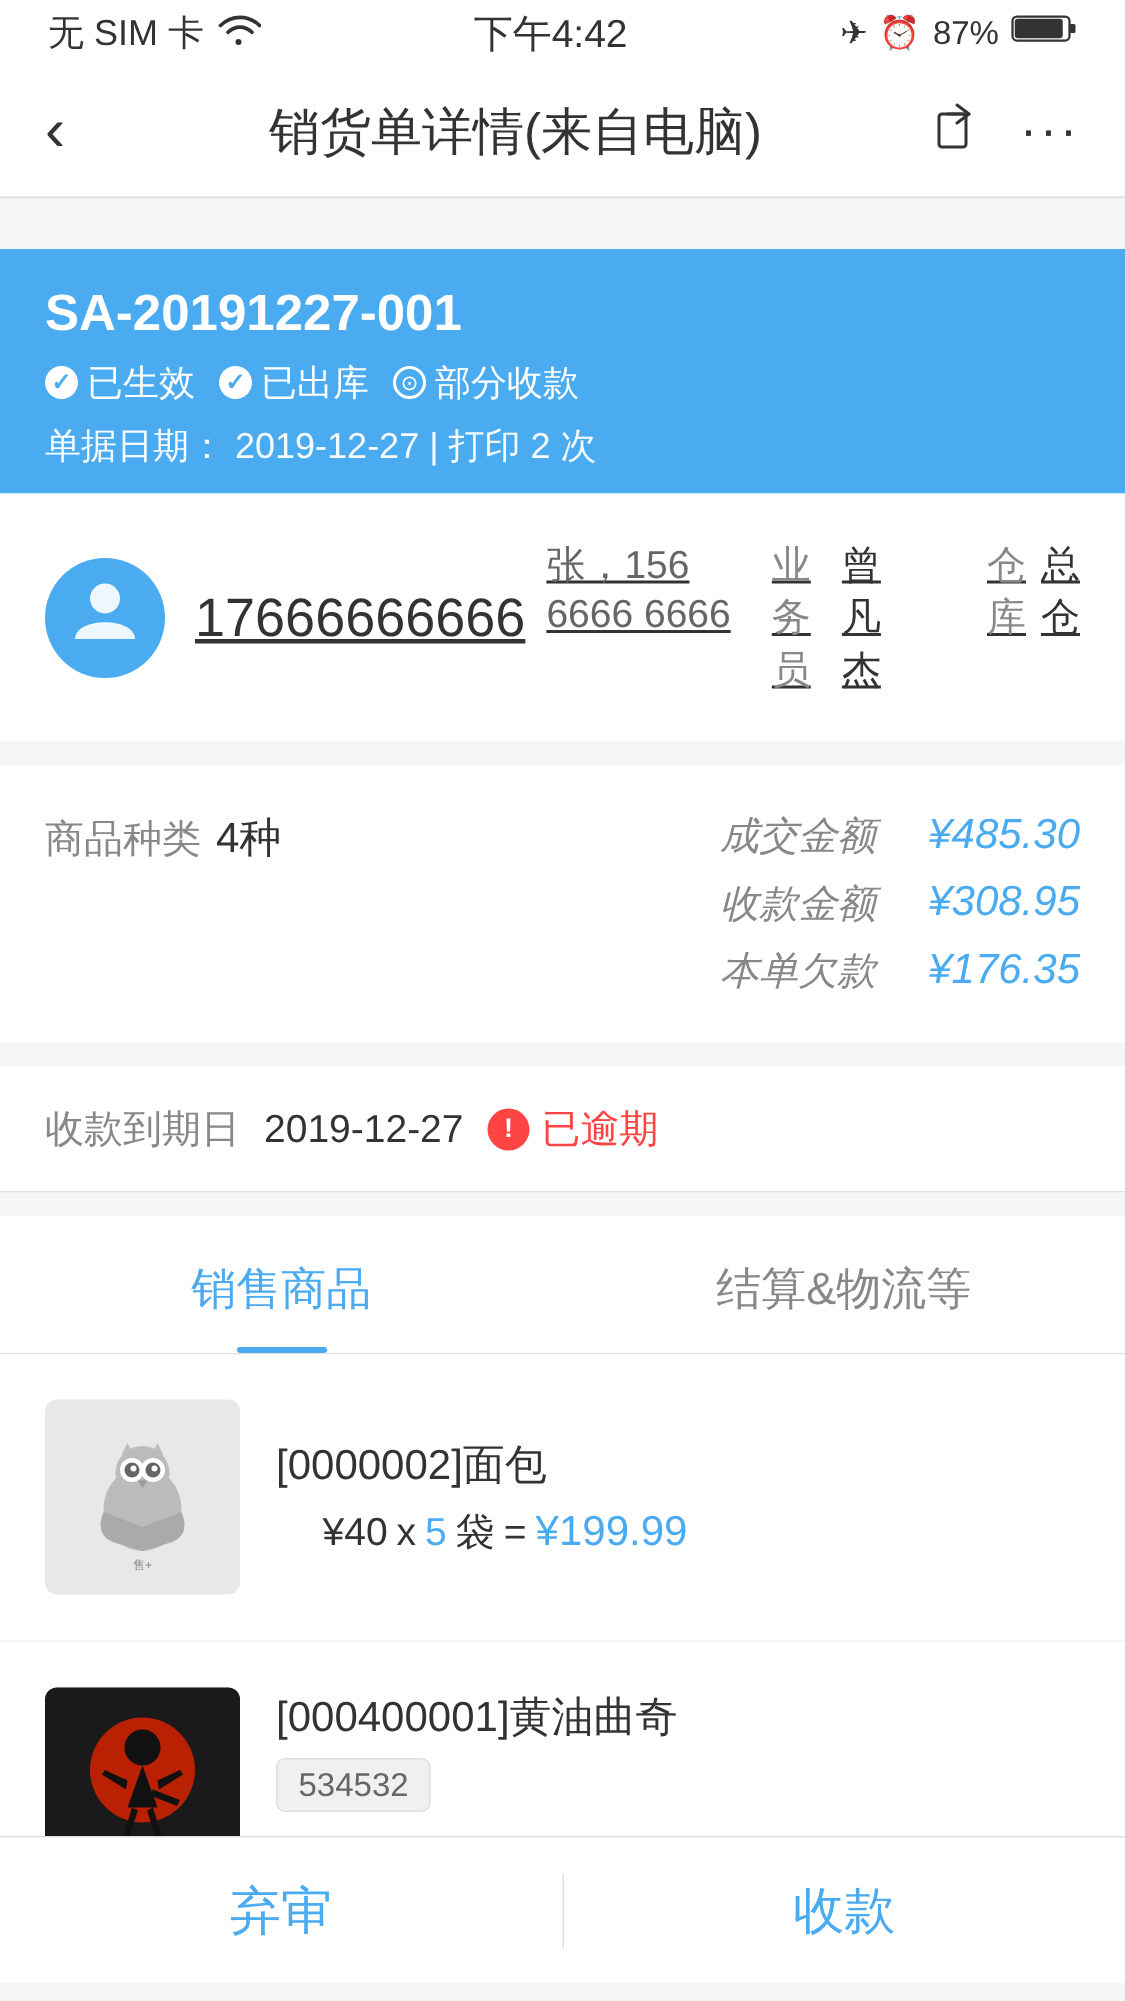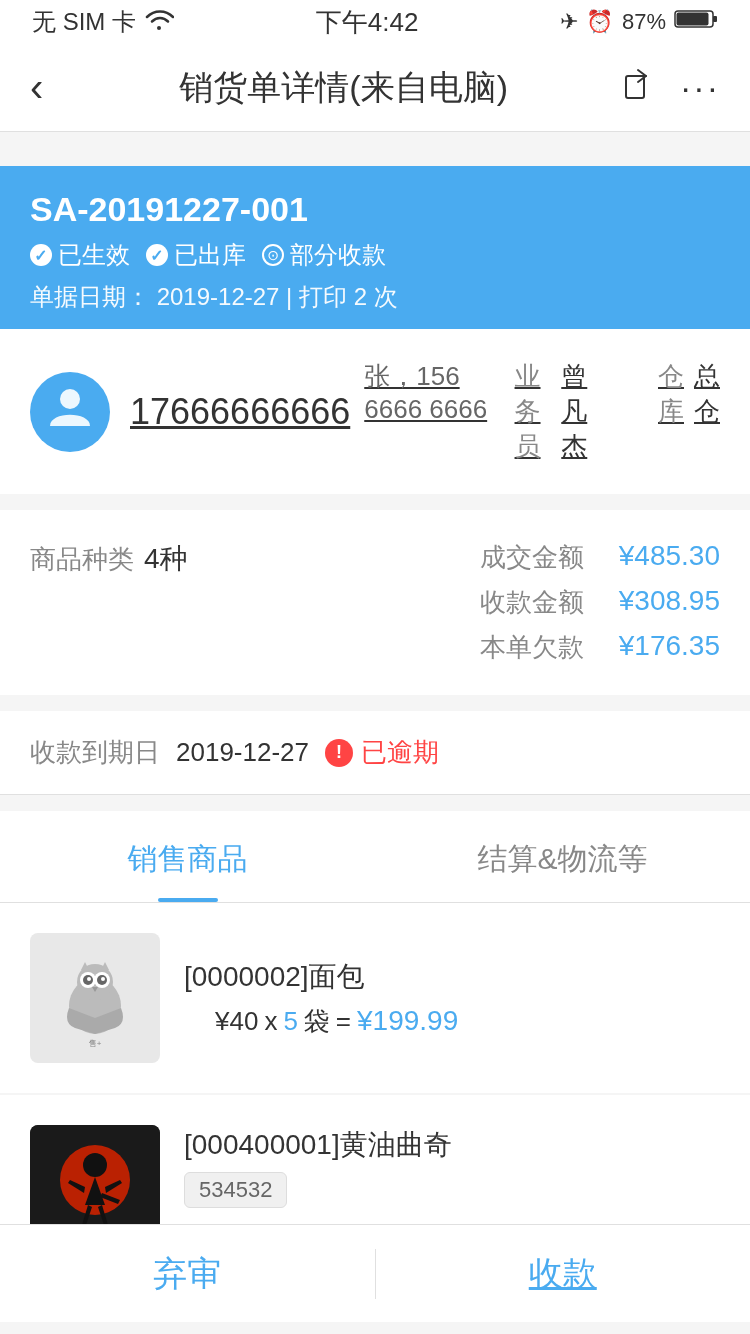--- a/index.html
+++ b/index.html
@@ -173,20 +173,21 @@
       align-items: flex-start;
     }
     .summary-left { display: flex; gap: 10px; align-items: center; font-size: 26px; }
     .summary-label { color: #888; }
     .summary-value { color: #333; font-size: 28px; }
     .summary-right {
       display: flex;
       flex-direction: column;
       align-items: flex-end;
       gap: 10px;
+      font-style: italic;
     }
     .amount-row {
       display: flex;
       justify-content: space-between;
       width: 240px;
       font-size: 26px;
     }
     .amount-label { color: #888; }
     .amount-value { color: #4AABF0; font-size: 28px; }
 
@@ -322,21 +323,21 @@
     .action-btn {
       flex: 1;
       height: 100%;
       display: flex;
       align-items: center;
       justify-content: center;
       font-size: 34px;
       cursor: pointer;
     }
     .action-btn-cancel { color: #4AABF0; }
-    .action-btn-confirm { color: #4AABF0; text-decoration: underline; }
+    .action-btn-confirm { color: #4AABF0; }
     .action-divider {
       width: 1px;
       height: 50px;
       background: #e0e0e0;
     }
   </style>
 </head>
 <body>
 
 <div class="status-bar">

